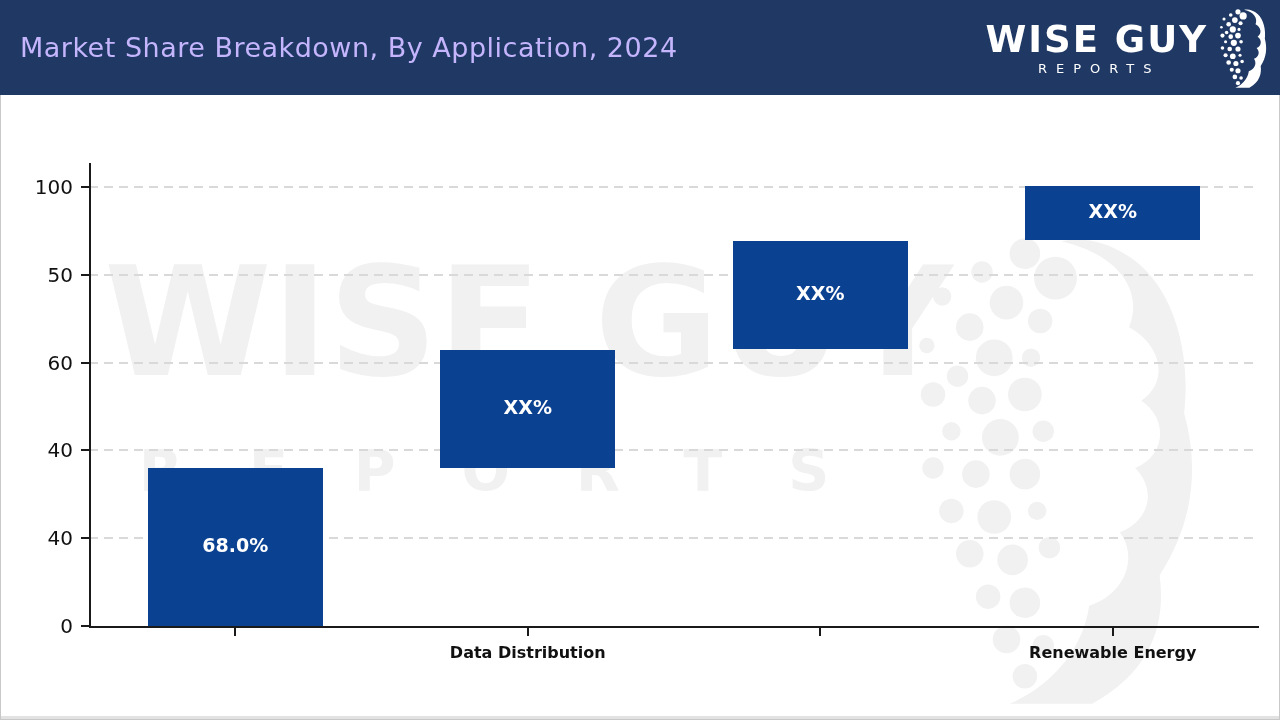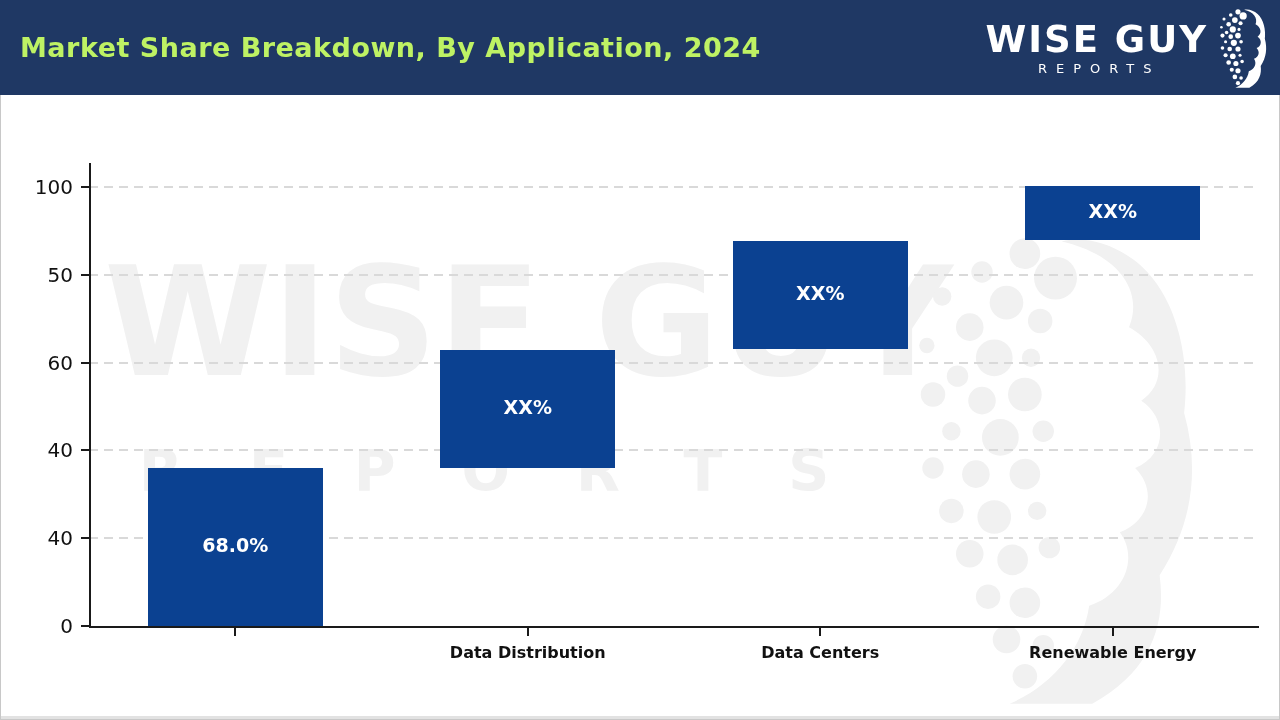--- a/index.html
+++ b/index.html
@@ -1,21 +1,21 @@
 <!DOCTYPE html>
 <html style="--header-bg: #1f3864; --wm: #f1f1f1;"><head>
 <meta charset="utf-8">
 <style>
   html,body{margin:0;padding:0;background:#ffffff;}
   .screen{position:relative;width:1280px;height:720px;overflow:hidden;background:#fff;
           font-family:"DejaVu Sans","Liberation Sans",sans-serif;}
   .header{position:absolute;left:0;top:0;width:1280px;height:95px;background:var(--header-bg,#1f3864);
           display:flex;align-items:center;justify-content:space-between;box-sizing:border-box;
           padding:0 10px 0 20px;}
-  .page-title{margin:0;color:#bef264;font-size:27px;font-weight:bold;letter-spacing:.5px;white-space:nowrap;}
+  .page-title{margin:0;color:#c4b5fd;font-size:27px;font-weight:normal;letter-spacing:.5px;white-space:nowrap;}
   .logo{display:flex;align-items:center;gap:0;color:#ffffff;}
   .logo-text{text-align:center;line-height:1;}
   .logo-line1{font-size:37px;font-weight:bold;letter-spacing:2px;}
   .logo-line2{font-size:13px;letter-spacing:9px;margin-top:4px;text-indent:5px;font-weight:400;}
   .logo svg{display:block;}
 
   .card{position:absolute;left:0;top:95px;width:1280px;height:625px;background:#ffffff;
         border:1px solid #c8c8c8;border-top:none;box-sizing:border-box;}
   .bottom-strip{position:absolute;left:0;bottom:0;width:100%;height:3px;background:#e2e2e2;}
 
@@ -119,21 +119,20 @@
         <div style="left: 146.75px; top: 373.399px; width: 175px; height: 157.601px; background: rgb(11, 65, 145);"></div>
         <div style="left: 146.75px; top: 439.2px; width: 175px; text-align: center; font: bold 19px &quot;DejaVu Sans&quot;, sans-serif; color: rgb(255, 255, 255);">68.0%</div>
         <div style="left: 233.25px; top: 533px; width: 2px; height: 8px; background: rgb(26, 26, 26);"></div>
         <div style="left: 439.25px; top: 254.869px; width: 175px; height: 117.652px; background: rgb(11, 65, 145);"></div>
         <div style="left: 439.25px; top: 300.695px; width: 175px; text-align: center; font: bold 19px &quot;DejaVu Sans&quot;, sans-serif; color: rgb(255, 255, 255);">XX%</div>
         <div style="left: 525.75px; top: 533px; width: 2px; height: 8px; background: rgb(26, 26, 26);"></div>
         <div style="left: 380.5px; top: 548px; width: 292.5px; text-align: center; font: bold 16px &quot;DejaVu Sans&quot;, sans-serif; color: rgb(17, 17, 17);">Data Distribution</div>
         <div style="left: 731.75px; top: 146.436px; width: 175px; height: 107.116px; background: rgb(11, 65, 145);"></div>
         <div style="left: 731.75px; top: 186.994px; width: 175px; text-align: center; font: bold 19px &quot;DejaVu Sans&quot;, sans-serif; color: rgb(255, 255, 255);">XX%</div>
         <div style="left: 818.25px; top: 533px; width: 2px; height: 8px; background: rgb(26, 26, 26);"></div>
-        <div style="left: 673px; top: 548px; width: 292.5px; text-align: center; font: bold 16px &quot;DejaVu Sans&quot;, sans-serif; color: rgb(17, 17, 17);">Data Centers</div>
         <div style="left: 1024.25px; top: 90.683px; width: 175px; height: 54.436px; background: rgb(11, 65, 145);"></div>
         <div style="left: 1024.25px; top: 104.901px; width: 175px; text-align: center; font: bold 19px &quot;DejaVu Sans&quot;, sans-serif; color: rgb(255, 255, 255);">XX%</div>
         <div style="left: 1110.75px; top: 533px; width: 2px; height: 8px; background: rgb(26, 26, 26);"></div>
         <div style="left: 965.5px; top: 548px; width: 292.5px; text-align: center; font: bold 16px &quot;DejaVu Sans&quot;, sans-serif; color: rgb(17, 17, 17);">Renewable Energy</div>
       </div>
     <div class="bottom-strip"></div>
   </main>
 
 </div>
 

